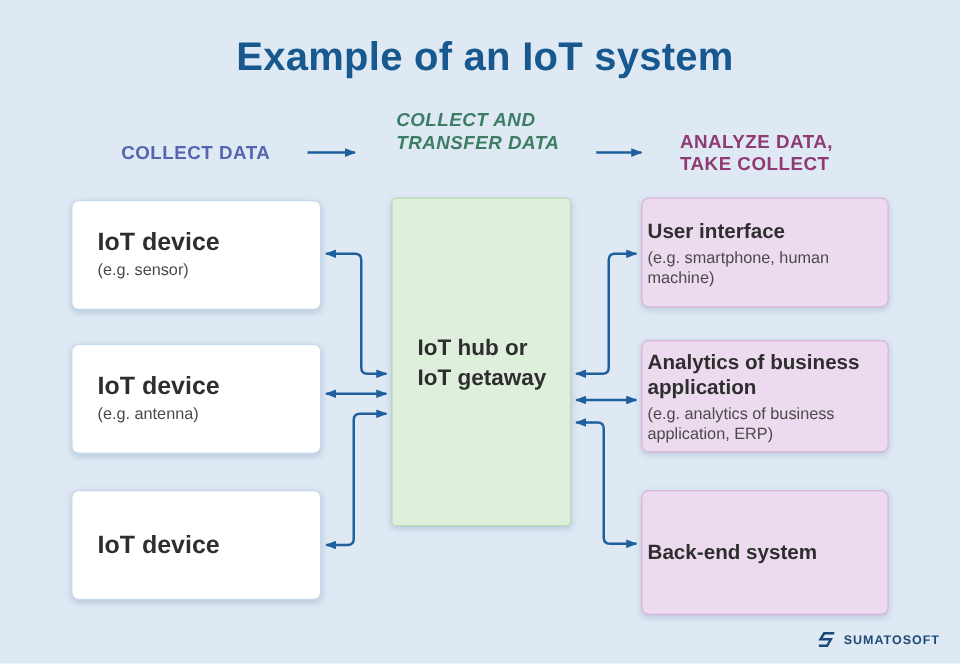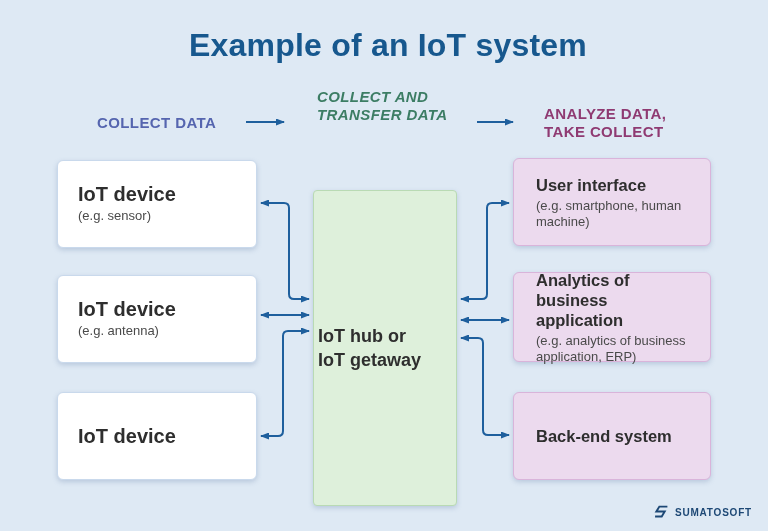--- a/index.html
+++ b/index.html
@@ -26,34 +26,33 @@
     justify-content:center;
     box-shadow:0 2px 5px rgba(90,120,160,.28);
   }
   .device-box{
     left:57px;width:200px;height:88px;padding-left:20px;padding-right:12px;
     background:var(--device_fill,#ffffff);
     border:1px solid var(--device_border,#c9d9ec);
   }
   .device-1{top:160px;} .device-2{top:275px;} .device-3{top:392px;}
   .hub-box{
-    left:313px;top:158px;width:144px;height:316px;padding-left:4px;
+    left:313px;top:158px;width:144px;height:263px;padding-left:20px;
     background:var(--hub_fill,#def0db);
     border:1px solid var(--hub_border,#b9dab4);
     border-radius:4px;
-    margin-top:32px;
   }
   .output-box{
-    left:513px;width:198px;padding-left:22px;padding-right:20px;
+    left:513px;width:198px;padding-left:4px;padding-right:20px;
     background:var(--output_fill,#ecdaee);
     border:1px solid var(--output_border,#d9b4da);
   }
   .output-1{top:158px;height:88px;}
   .output-2{top:272px;height:90px;}
-  .output-3{top:392px;height:88px;}
+  .output-3{top:392px;height:100px;}
   .box-title{
     font-size:20px;font-weight:bold;color:var(--text_dark,#2e2e2e);
     line-height:21px;
   }
   .output-box .box-title{font-size:16.5px;line-height:20px;}
   .box-subtitle{
     font-size:13px;color:var(--text_sub,#4a4a4a);margin-top:3px;line-height:16px;
   }
   .hub-title{
     font-size:18px;font-weight:bold;color:var(--text_dark,#2e2e2e);line-height:24px;

